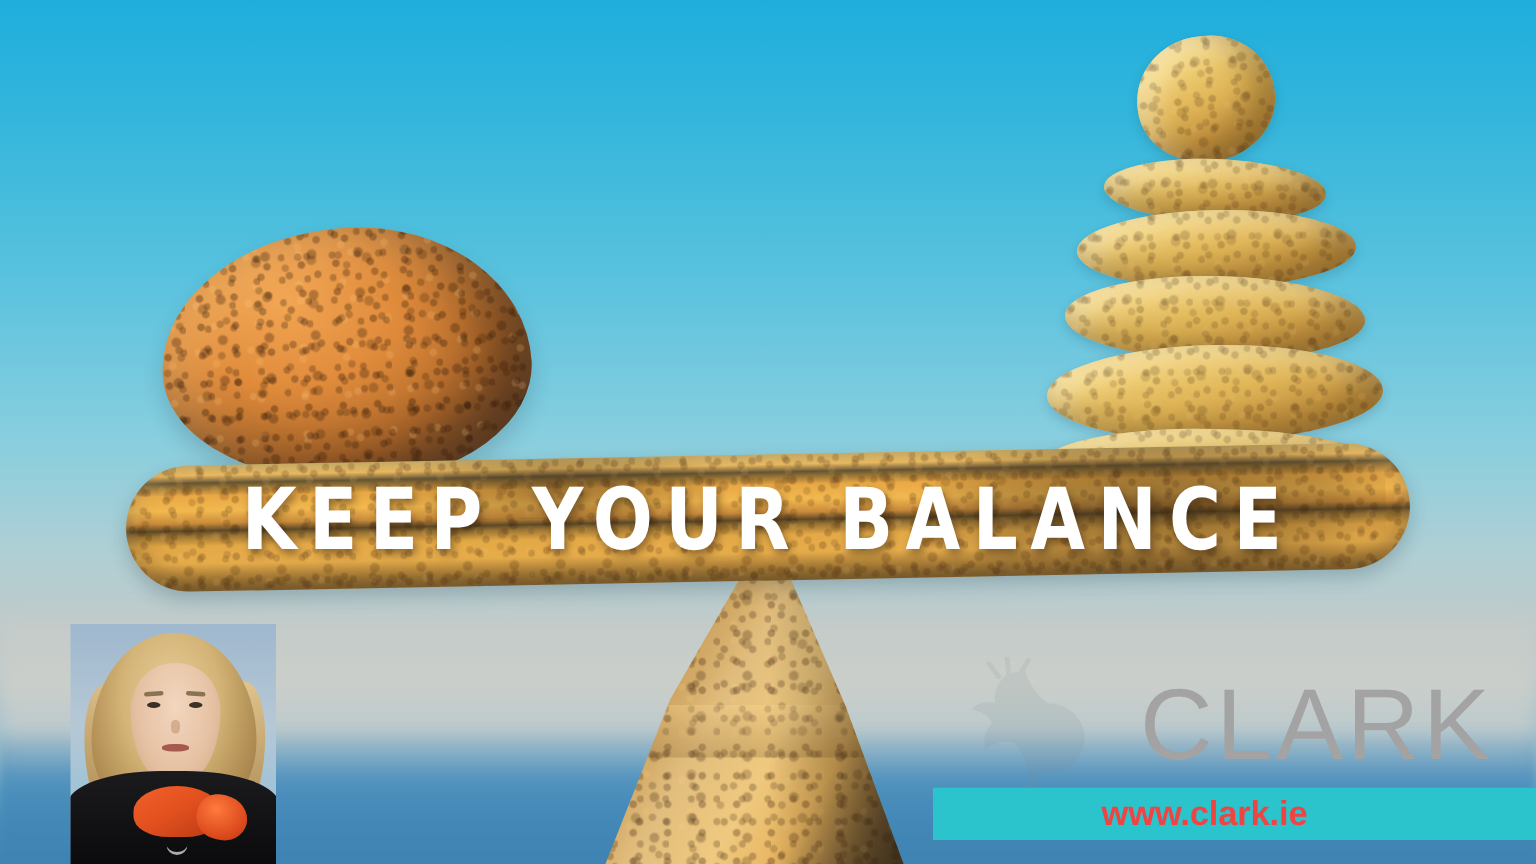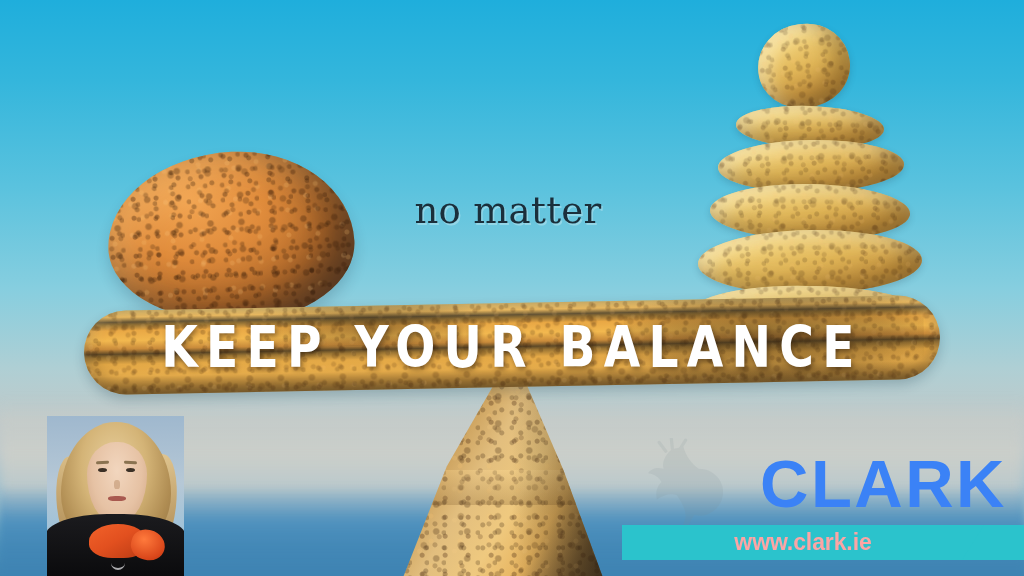--- a/index.html
+++ b/index.html
@@ -224,40 +224,40 @@
   
   #watermark{
     position:absolute;left:632px;top:438px;width:116px;height:110px;
     opacity:.13;
   }
   #watermark svg{width:100%;height:100%;display:block;}
 
   #brand-name{
     position:absolute;left:760px;top:449px;
     font-family:"Liberation Sans", sans-serif;
-    font-size:67px;line-height:70px;font-weight:700;
-    color:#3b82f6;
+    font-size:67px;line-height:70px;font-weight:400;
+    color:#a3a3a3;
     letter-spacing:2.5px;
   }
 
   #url-banner{
     position:absolute;left:622px;top:525px;width:402px;height:35px;
     background:#2BC3CC;
     clip-path:polygon(0 0, 100% 0, 100% 100%, 0 100%);
   }
   #url-banner .clip{
     position:absolute;inset:0;
     background:#2BC3CC;
     clip-path:polygon(0 0, 362px 0, 340px 100%, 0 100%);
   }
   #url-text{
     position:absolute;left:622px;top:525px;width:362px;height:35px;
     display:flex;align-items:center;justify-content:center;
     font-family:"Liberation Sans", sans-serif;
-    font-size:23px;font-weight:700;color:#fca5a5;
+    font-size:23px;font-weight:700;color:#ef4444;
     letter-spacing:-.1px;
   }
 </style>
 </head>
 <body>
 
 <div id="stage">
 
   <div class="bg-sky"></div>
   <div class="bg-haze"></div>
@@ -294,21 +294,20 @@
     <div class="shade"></div>
   </div>
 
   <div id="beam">
     <div class="tex rocktex"></div>
     <div class="darkpatch2"></div>
     <div class="darkpatch"></div>
   </div>
 
   <div id="tagline">
-    <span>no matter</span>
   </div>
 
   <div id="headline">KEEP YOUR BALANCE</div>
 
   <div id="portrait">
     <div class="hairL"></div>
     <div class="hairR"></div>
     <div class="hair"></div>
     <div class="neck"></div>
     <div class="face"></div>

